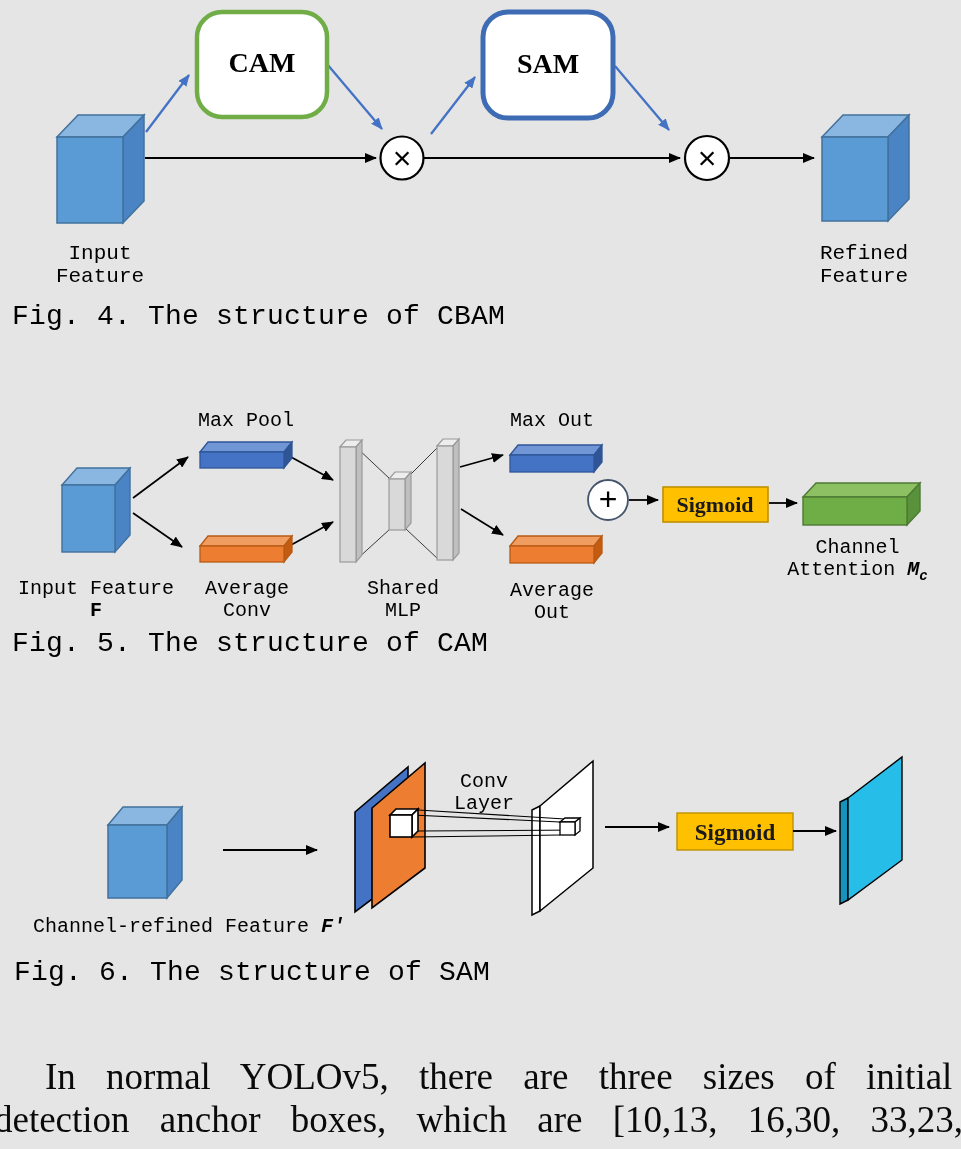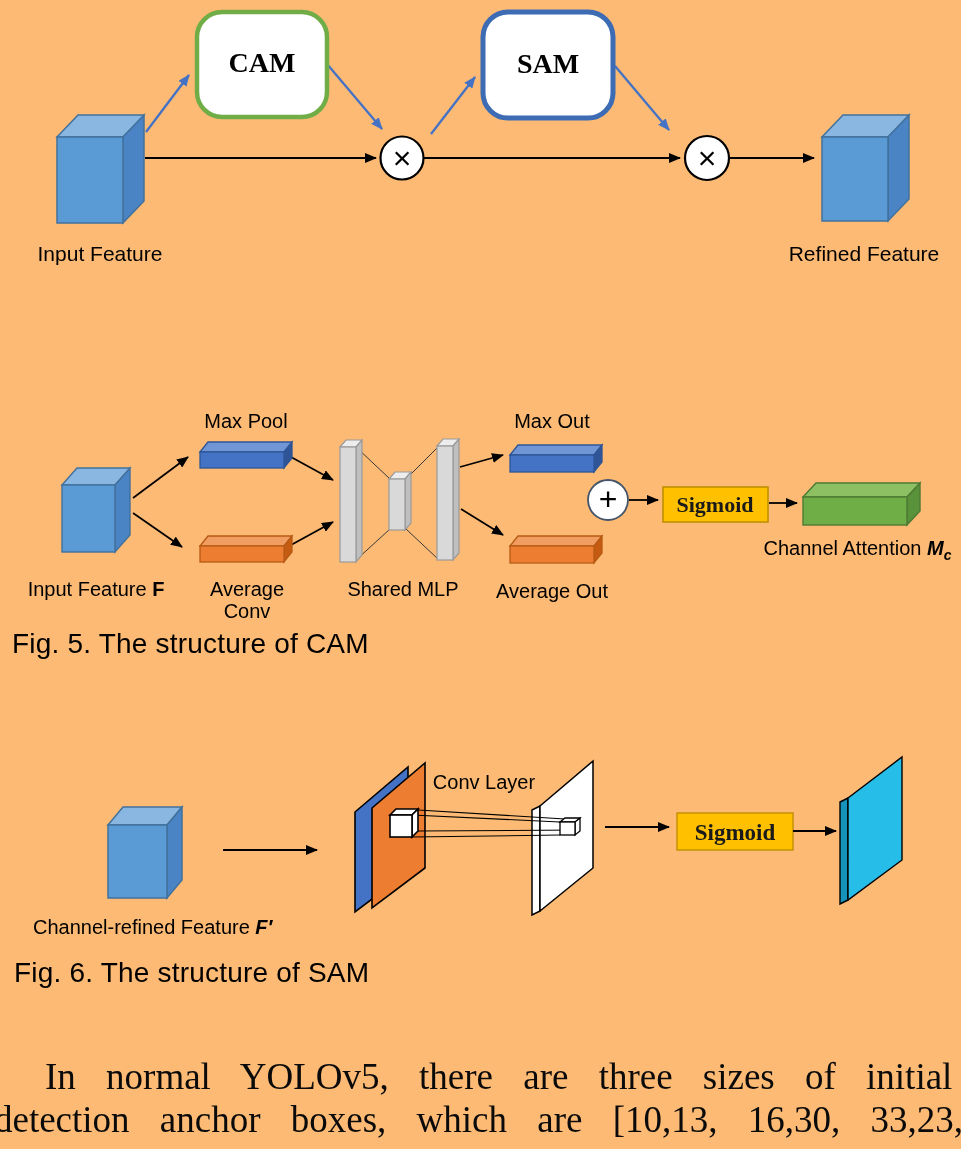--- a/index.html
+++ b/index.html
@@ -1,19 +1,19 @@
 <!DOCTYPE html>
 <html><head>
 <meta charset="utf-8">
 <style>
   html,body{margin:0;padding:0;background:#fff;}
-  #page{position:relative;width:961px;height:1149px;background:#fdba74;overflow:hidden;
+  #page{position:relative;width:961px;height:1149px;background:#e5e5e5;overflow:hidden;
         font-family:"Liberation Serif",serif;color:#000;}
   svg{position:absolute;left:0;overflow:visible;}
-  .label{position:absolute;font-family:Liberation Sans, sans-serif;color:#000;line-height:1.1;}
+  .label{position:absolute;font-family:Liberation Mono, monospace;color:#000;line-height:1.1;}
   .center{text-align:center;}
   .fig4-label{font-size:21px;}
   .dlabel{font-size:20px;}
   .caption{font-size:28px;letter-spacing:0.2px;}
   .sym{font-weight:bold;font-style:italic;}
   .symb{font-weight:bold;}
   sub{font-size:14px;font-style:italic;font-weight:bold;}
   .para-line{position:absolute;font-size:37px;white-space:nowrap;color:#0a0a0a;}
   .box-text{font-family:"Liberation Serif",serif;font-weight:bold;}
 </style>
@@ -60,20 +60,21 @@
     <text x="548" y="73" text-anchor="middle" class="box-text" font-size="28">SAM</text>
 
     <circle cx="402" cy="158" r="21.5" fill="#fff" stroke="#000" stroke-width="2.2"></circle>
     <text x="402" y="169" text-anchor="middle" font-size="32" font-family="Liberation Sans, sans-serif">×</text>
     <circle cx="707" cy="158" r="22" fill="#fff" stroke="#000" stroke-width="2.2"></circle>
     <text x="707" y="169" text-anchor="middle" font-size="32" font-family="Liberation Sans, sans-serif">×</text>
   </svg>
 
   <div class="label fig4-label center" style="left:20px;top:242px;width:160px;">Input Feature</div>
   <div class="label fig4-label center" style="left:784px;top:242px;width:160px;">Refined Feature</div>
+  <div class="label caption" style="left:12px;top:302px;">Fig. 4.  The structure of CBAM</div>
 
   <svg style="top:395px" width="961" height="235" viewBox="0 0 961 235">
 
     <line x1="133" y1="103" x2="188" y2="62" stroke="#000" stroke-width="1.7" marker-end="url(#mk)"></line>
     <line x1="133" y1="118" x2="182" y2="152" stroke="#000" stroke-width="1.7" marker-end="url(#mk)"></line>
 
     <line x1="291" y1="62" x2="333" y2="85" stroke="#000" stroke-width="1.7" marker-end="url(#mk)"></line>
     <line x1="291" y1="150" x2="333" y2="127" stroke="#000" stroke-width="1.7" marker-end="url(#mk)"></line>
 
     <line x1="460" y1="72" x2="503" y2="60" stroke="#000" stroke-width="1.7" marker-end="url(#mk)"></line>

